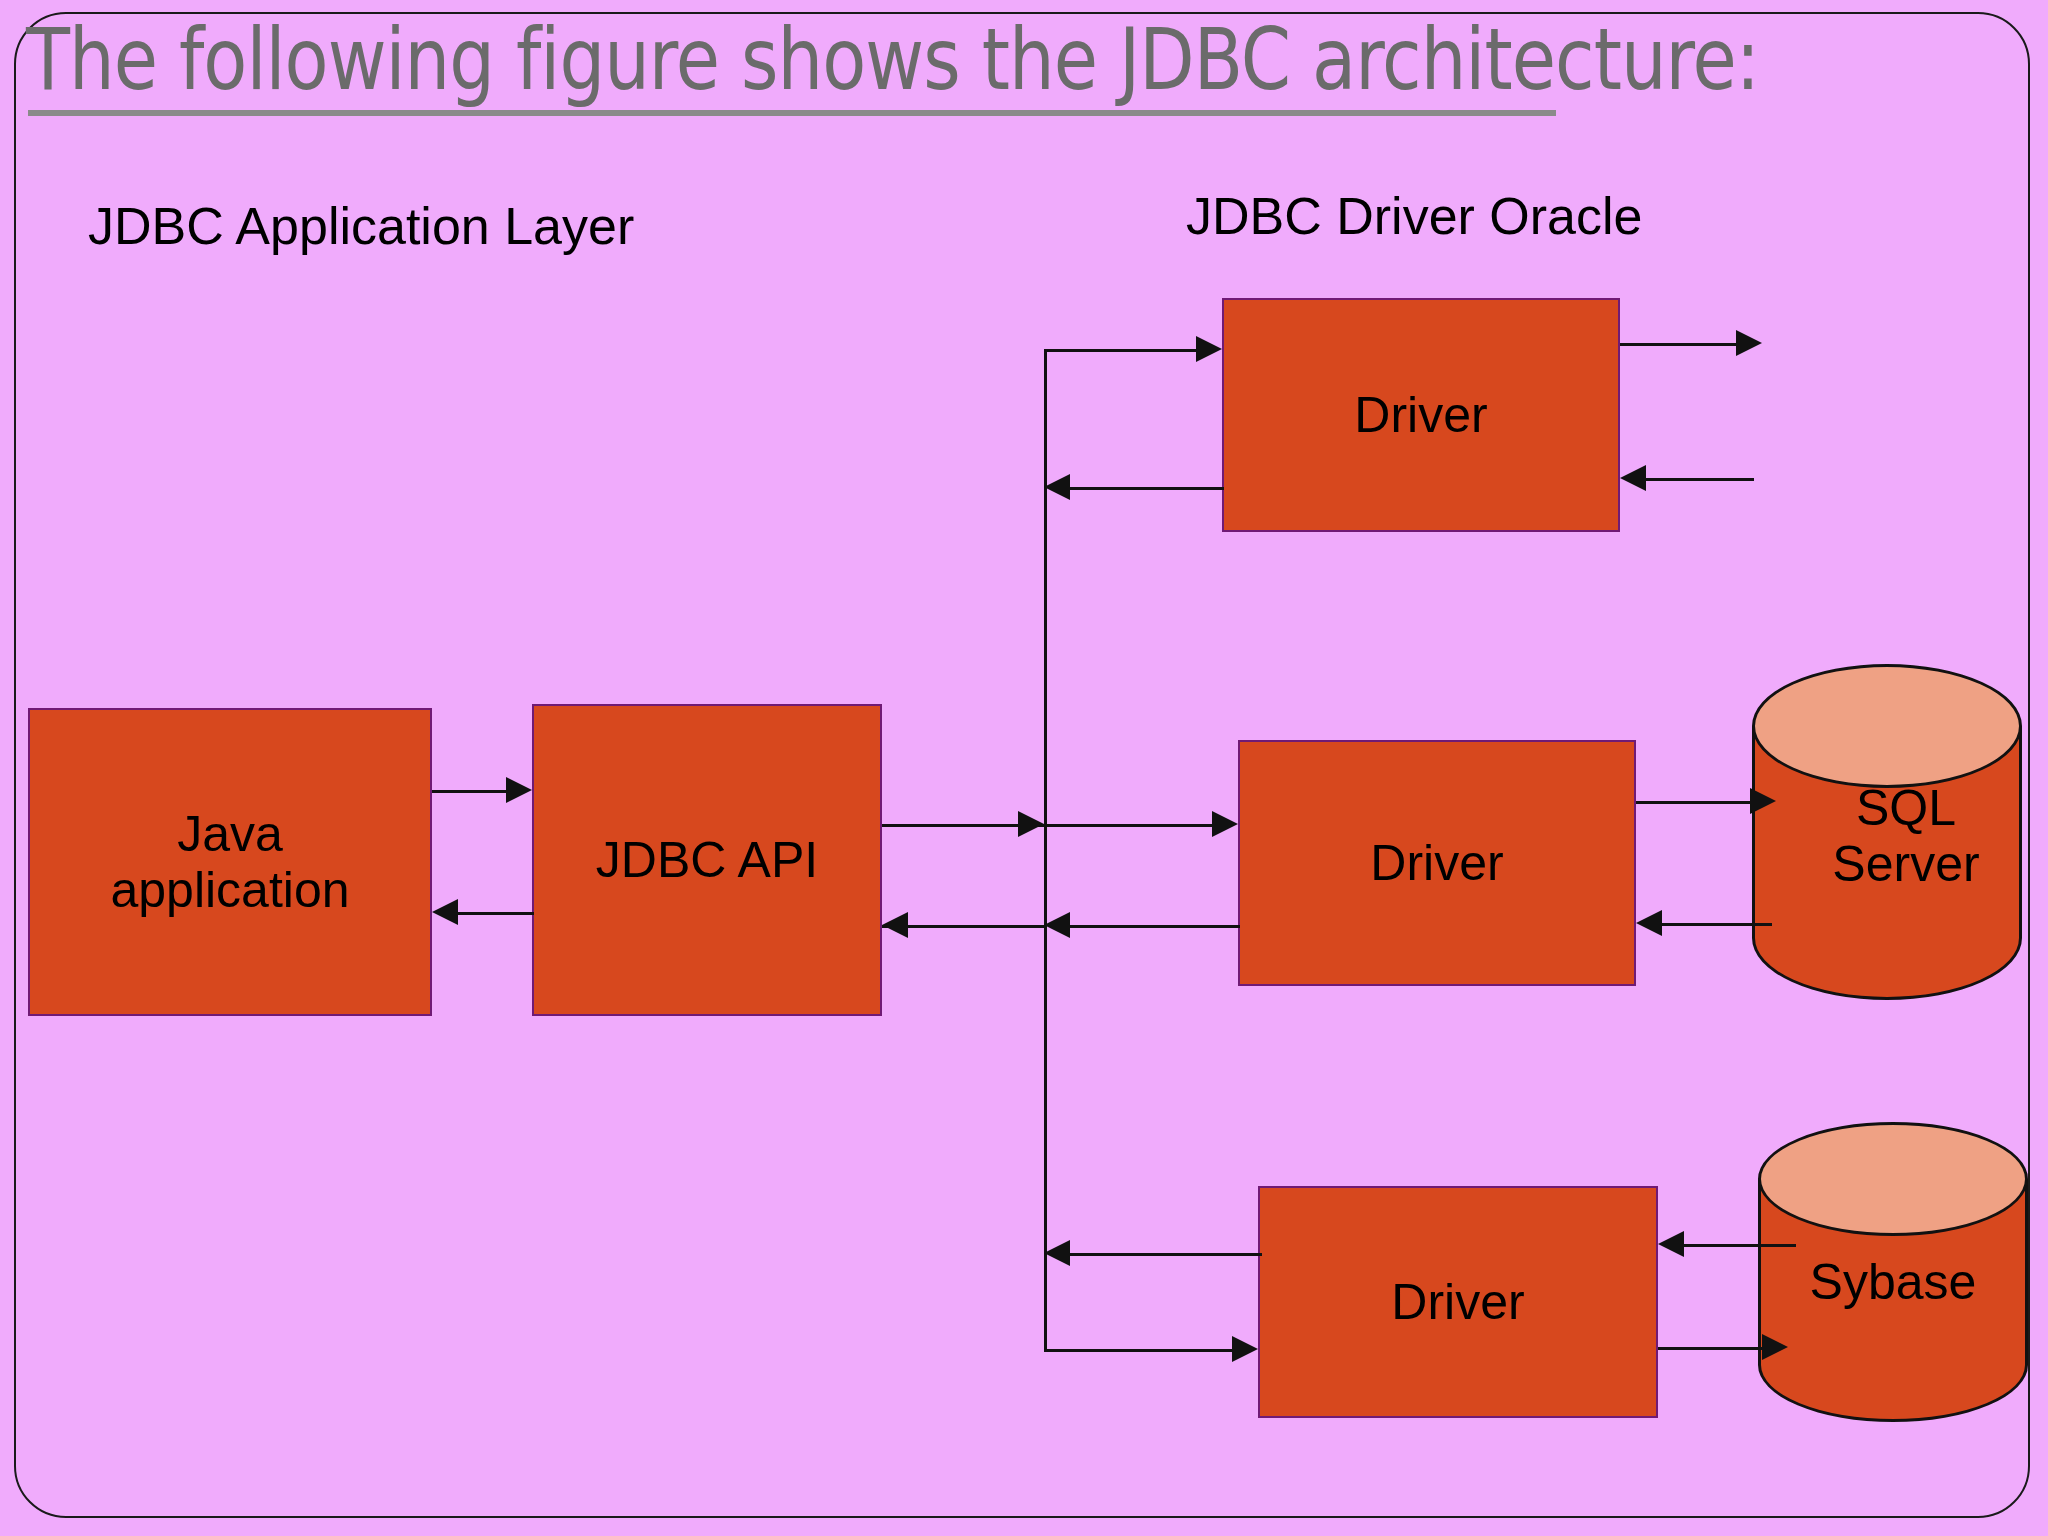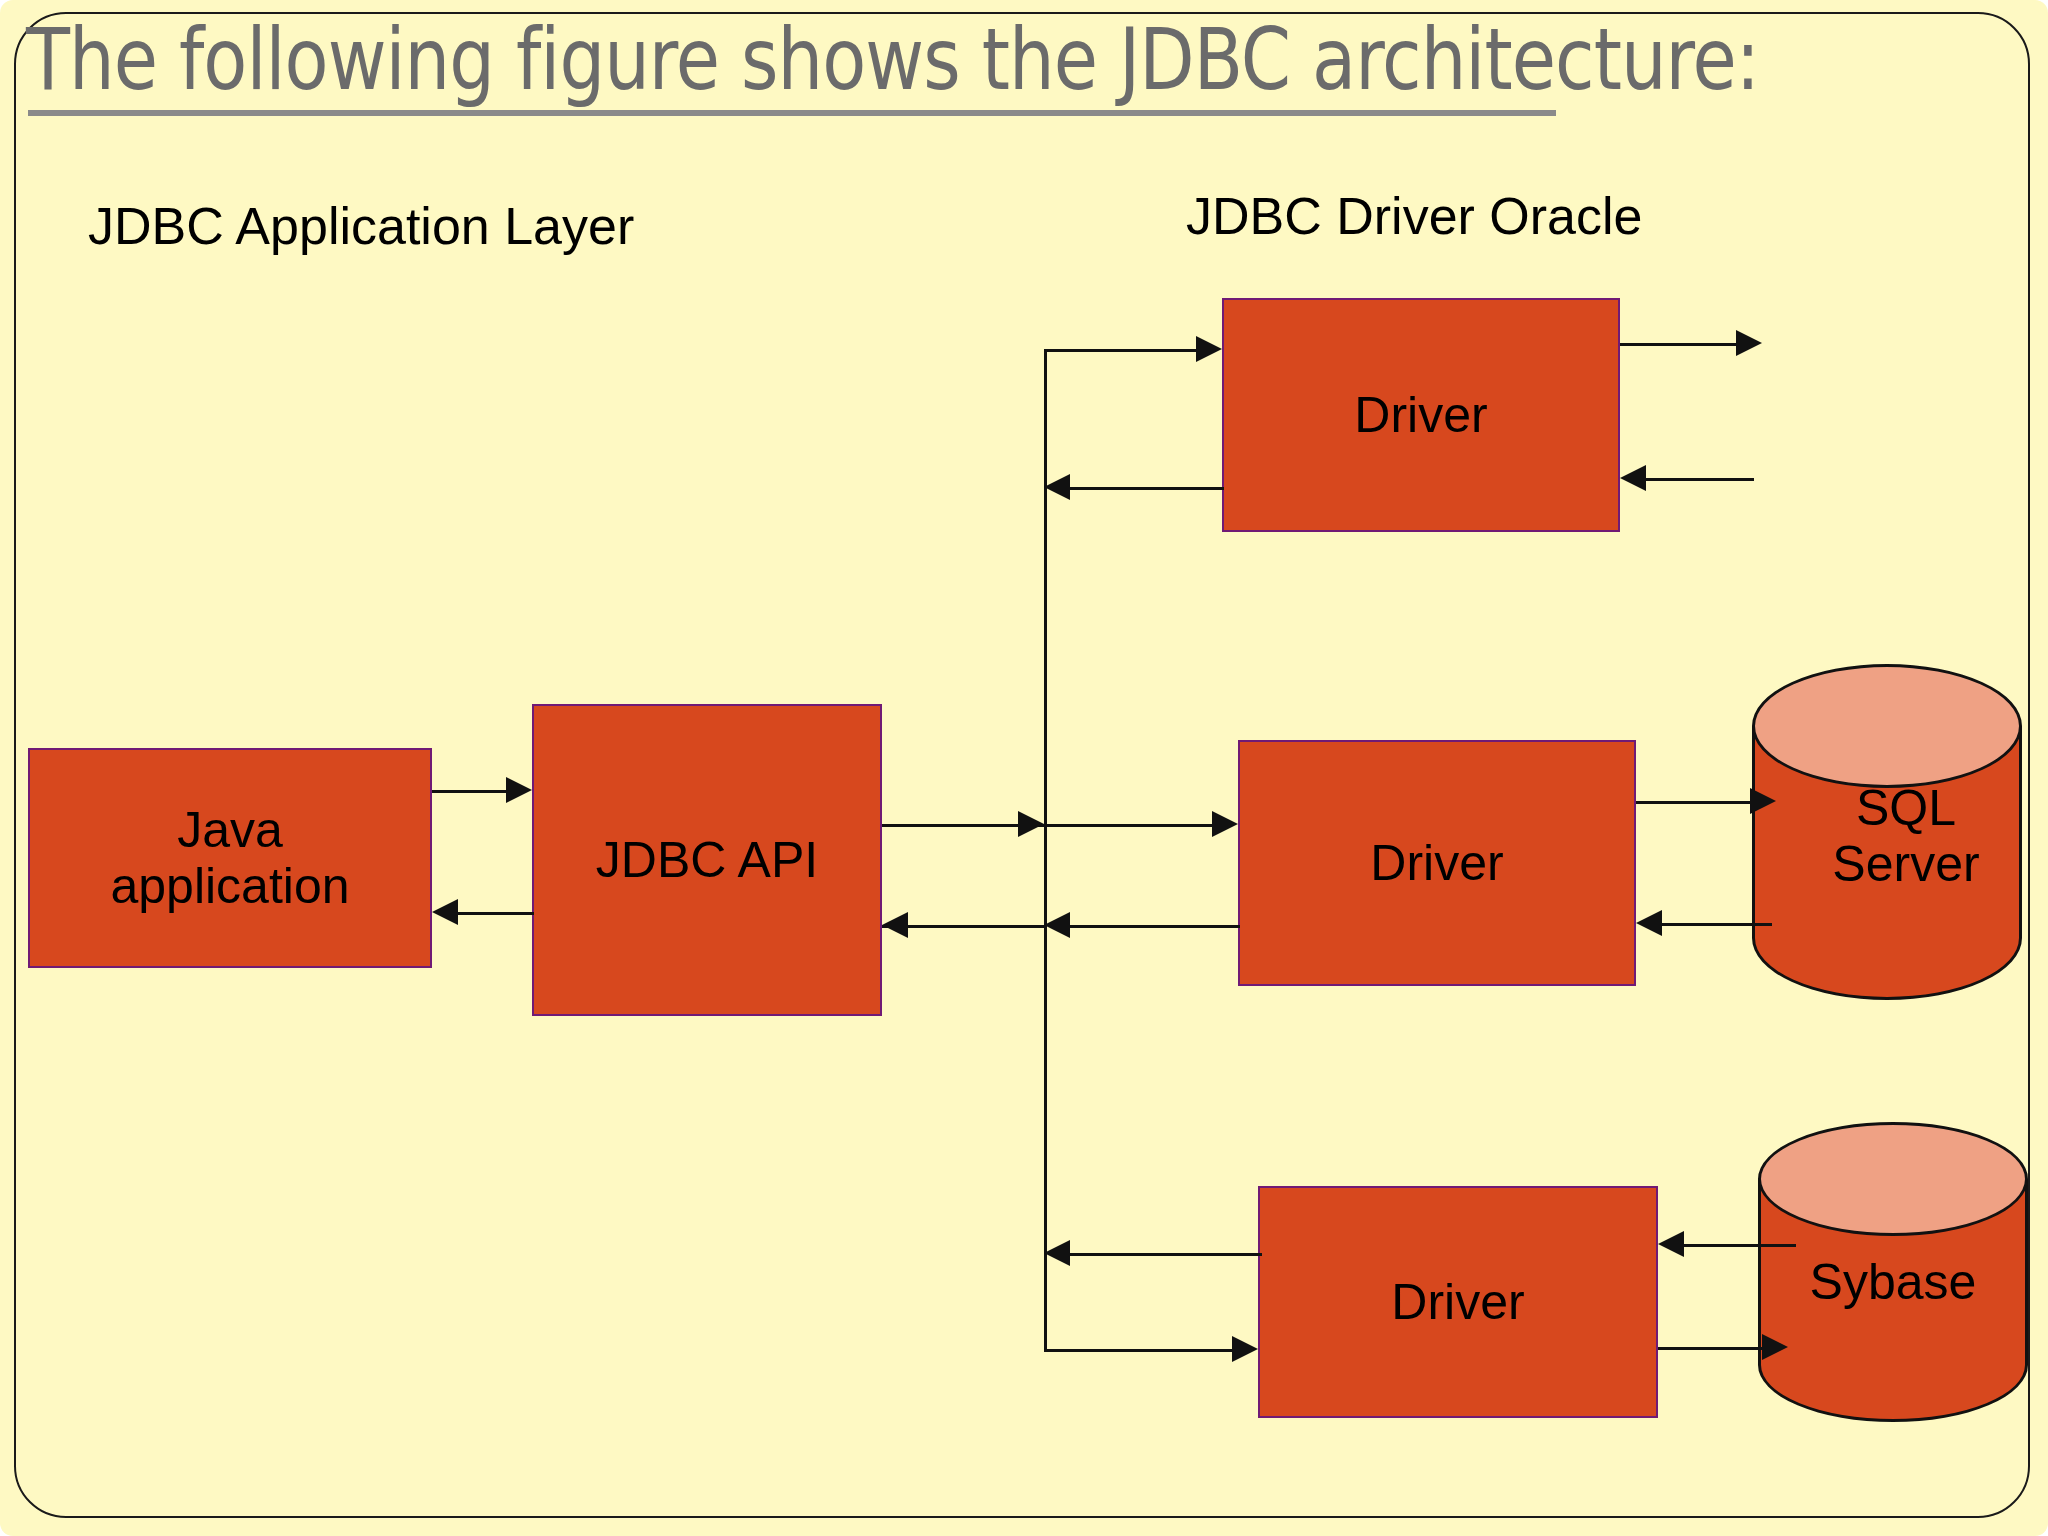--- a/index.html
+++ b/index.html
@@ -8,23 +8,22 @@
     padding: 0;
     background: #ffffff;
   }
   body {
     font-family: "Liberation Sans", sans-serif;
   }
   #slide {
     position: relative;
     width: 2048px;
     height: 1536px;
-    background: #fef9c3;
+    background: #f0abfc;
     overflow: hidden;
-    border-radius: 13px;
   }
   
   .slide-frame {
     position: absolute;
     left: 14px;
     top: 12px;
     width: 2016px;
     height: 1506px;
     border: 2px solid #1a1a1a;
     border-radius: 52px;
@@ -75,21 +74,21 @@
     box-sizing: border-box;
     display: flex;
     align-items: center;
     justify-content: center;
     text-align: center;
     color: #000000;
     font-size: 50px;
     line-height: 1.12;
     font-family: "Liberation Sans", sans-serif;
   }
-  #box-java { left: 28px;  top: 708px;  width: 404px; height: 220px; margin-top: 40px; }
+  #box-java { left: 28px;  top: 708px;  width: 404px; height: 308px; }
   #box-api  { left: 532px; top: 704px;  width: 350px; height: 312px; }
   #box-drv1 { left: 1222px; top: 298px;  width: 398px; height: 234px; }
   #box-drv2 { left: 1238px; top: 740px;  width: 398px; height: 246px; }
   #box-drv3 { left: 1258px; top: 1186px; width: 400px; height: 232px; }
 
   
   .cylinder {
     position: absolute;
   }
   .cyl-body {

